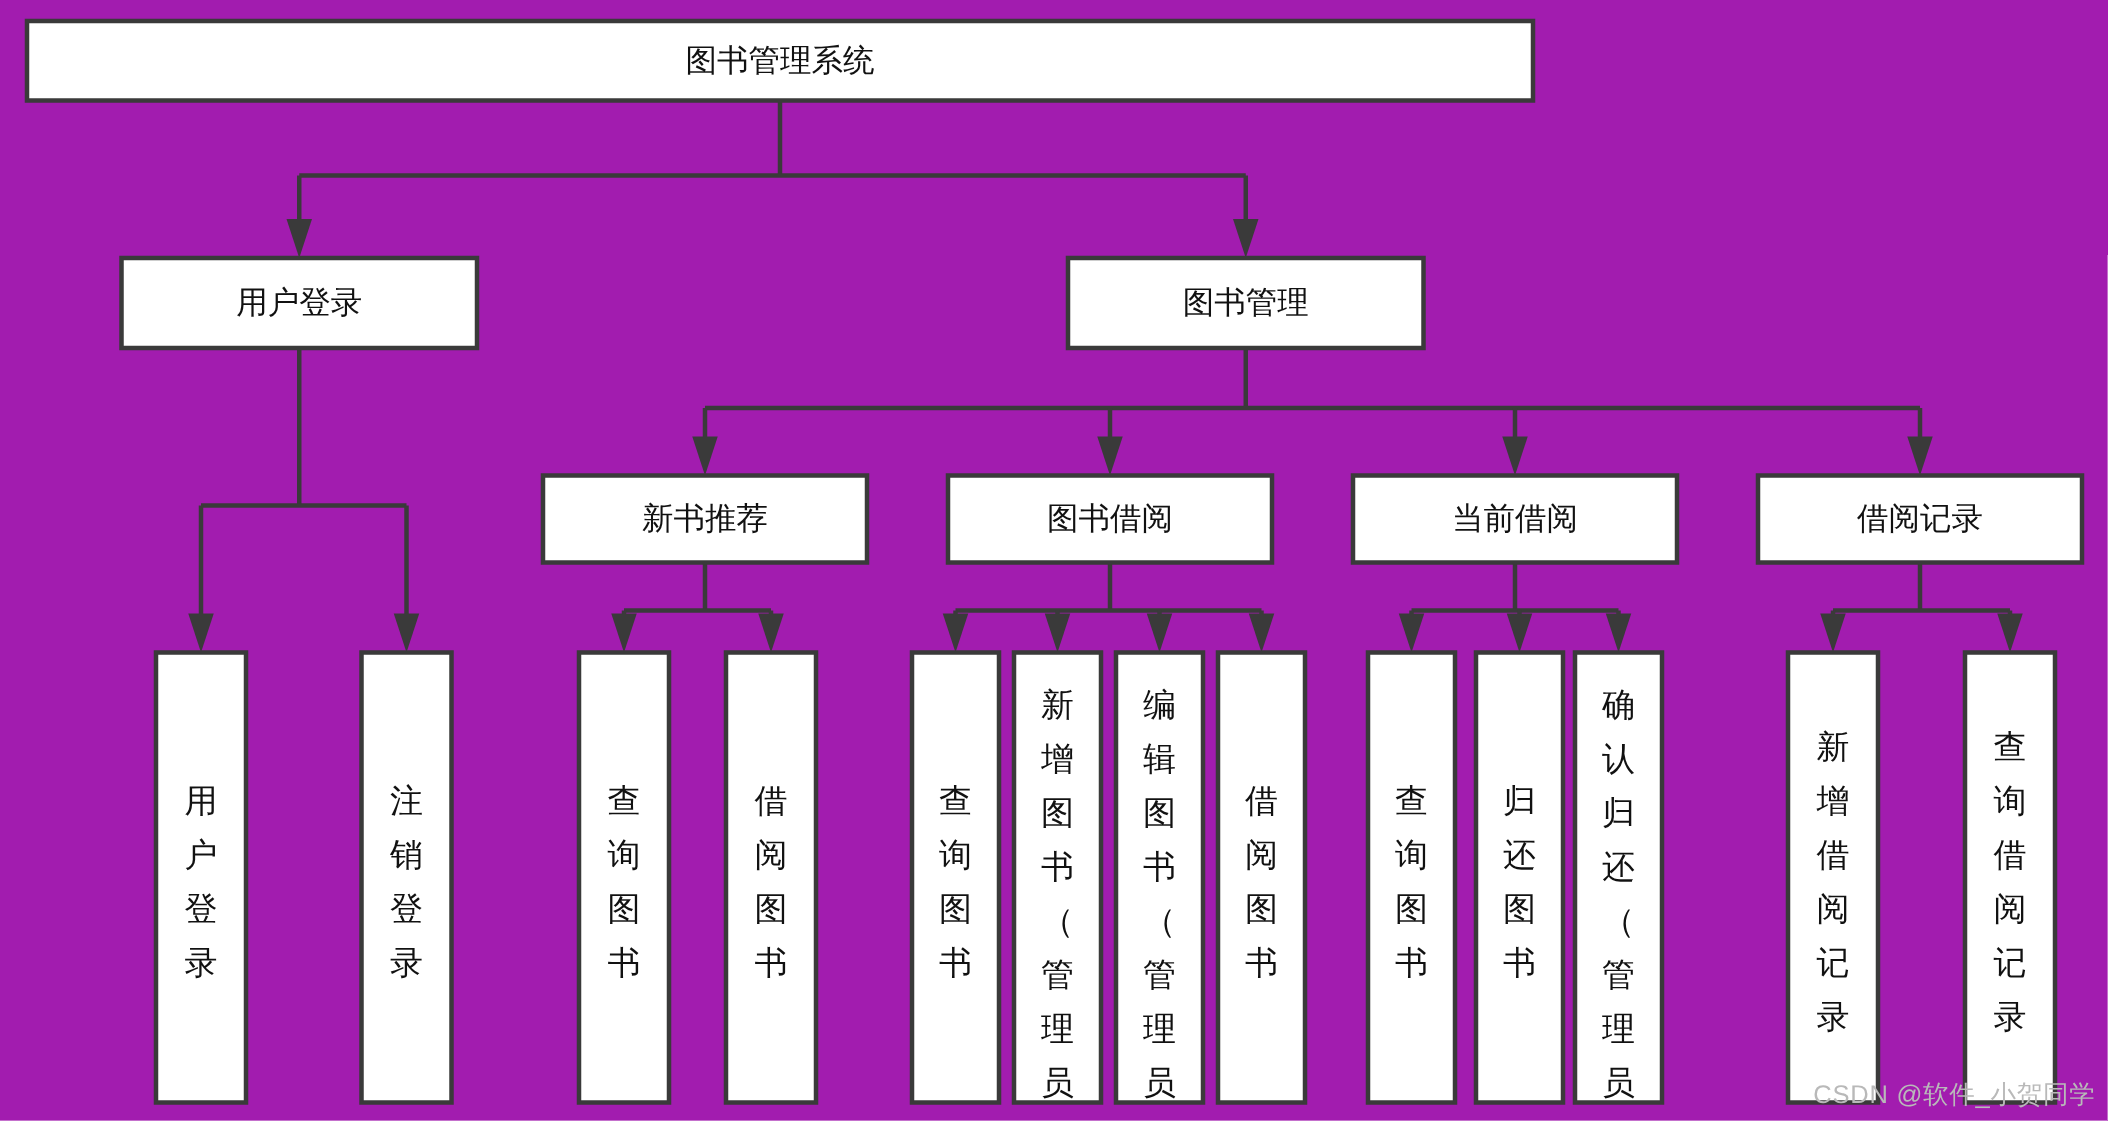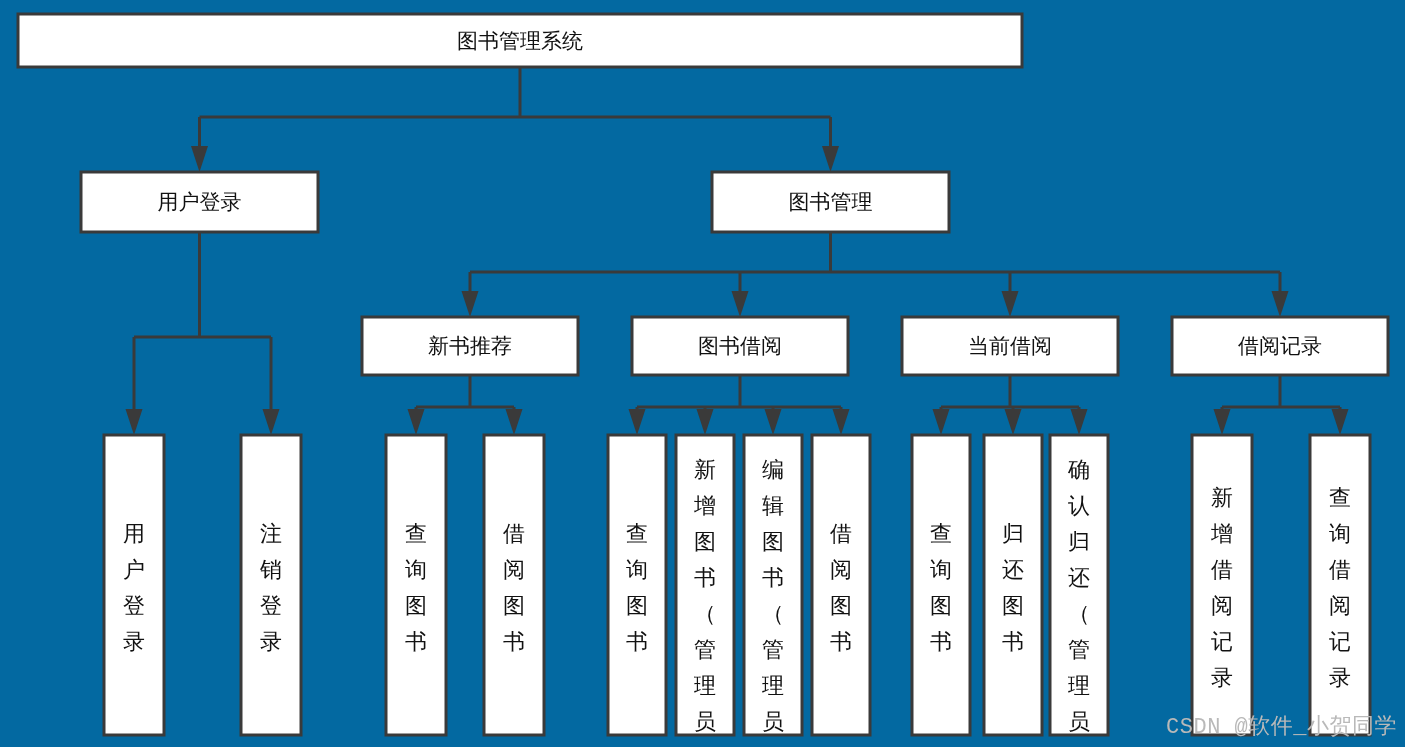--- a/index.html
+++ b/index.html
@@ -11,21 +11,21 @@
   body {
     width: 1405px;
     height: 747px;
     overflow: hidden;
     font-family: "DejaVu Sans", "Liberation Sans", sans-serif;
   }
   #diagram-root {
     position: relative;
     width: 1405px;
     height: 747px;
-    background: #0369a1;
+    background: #a21caf;
   }
   svg#diagram-svg {
     position: absolute;
     left: 0;
     top: 0;
     width: 1405px;
     height: 747px;
     display: block;
   }
   .node-box {
@@ -53,22 +53,22 @@
   .node-label-v {
     font-family: "DejaVu Sans", "Liberation Sans", sans-serif;
     font-size: 22px;
     fill: #111111;
     text-anchor: middle;
   }
   .watermark-text {
     position: absolute;
     right: 8px;
     bottom: 6px;
-    font-family: Liberation Mono, monospace;
-    font-size: 22px;
+    font-family: Liberation Sans, sans-serif;
+    font-size: 17px;
     color: #b9b9b9;
     white-space: nowrap;
     letter-spacing: 0.5px;
     user-select: none;
   }
 </style>
 </head>
 <body>
 
 <div id="diagram-root">

